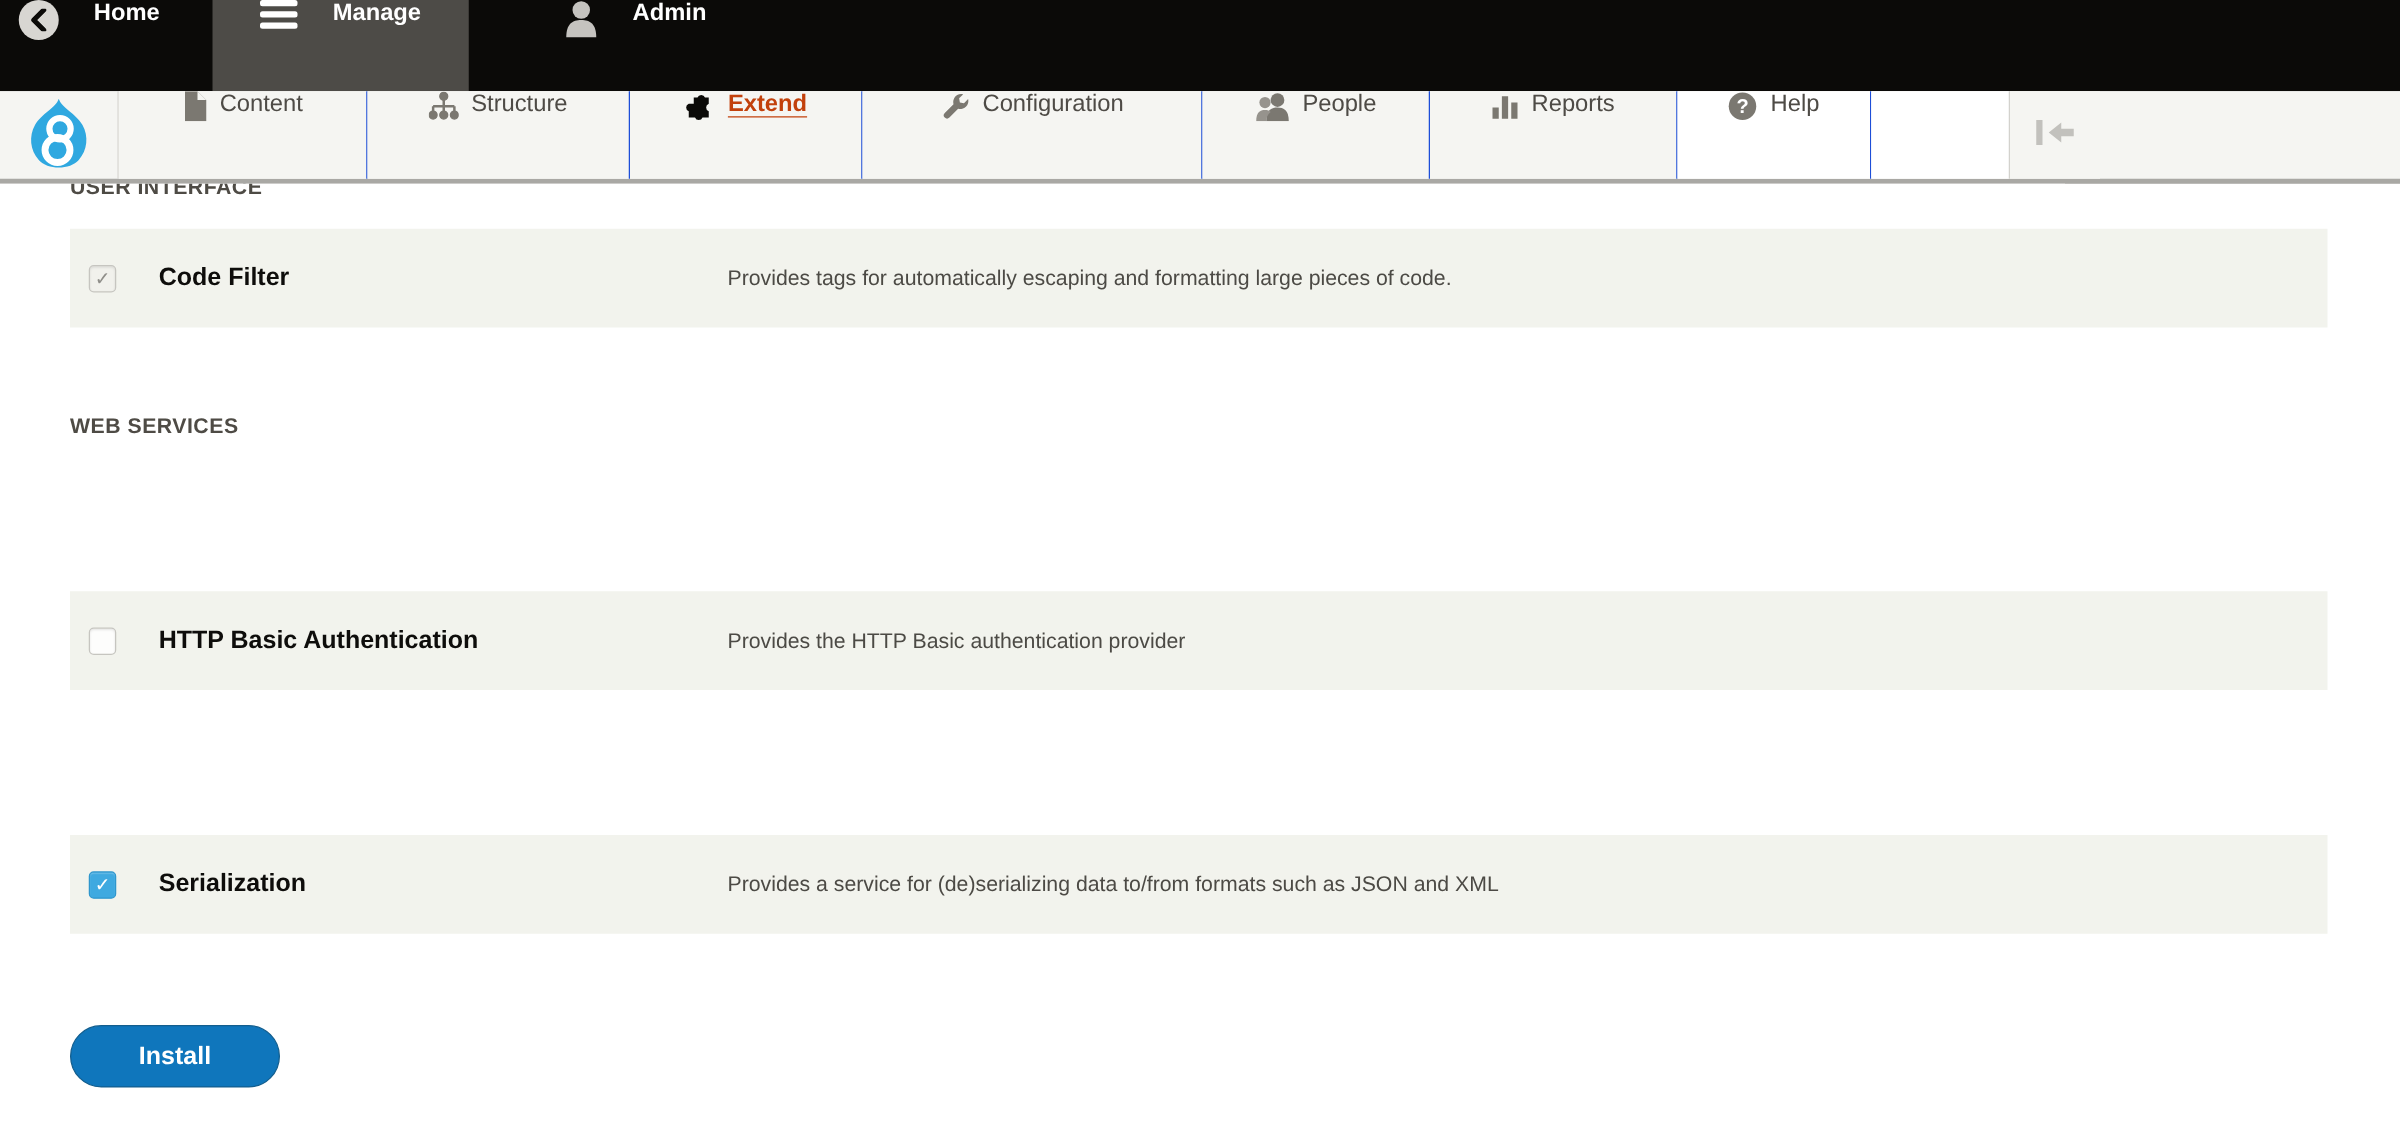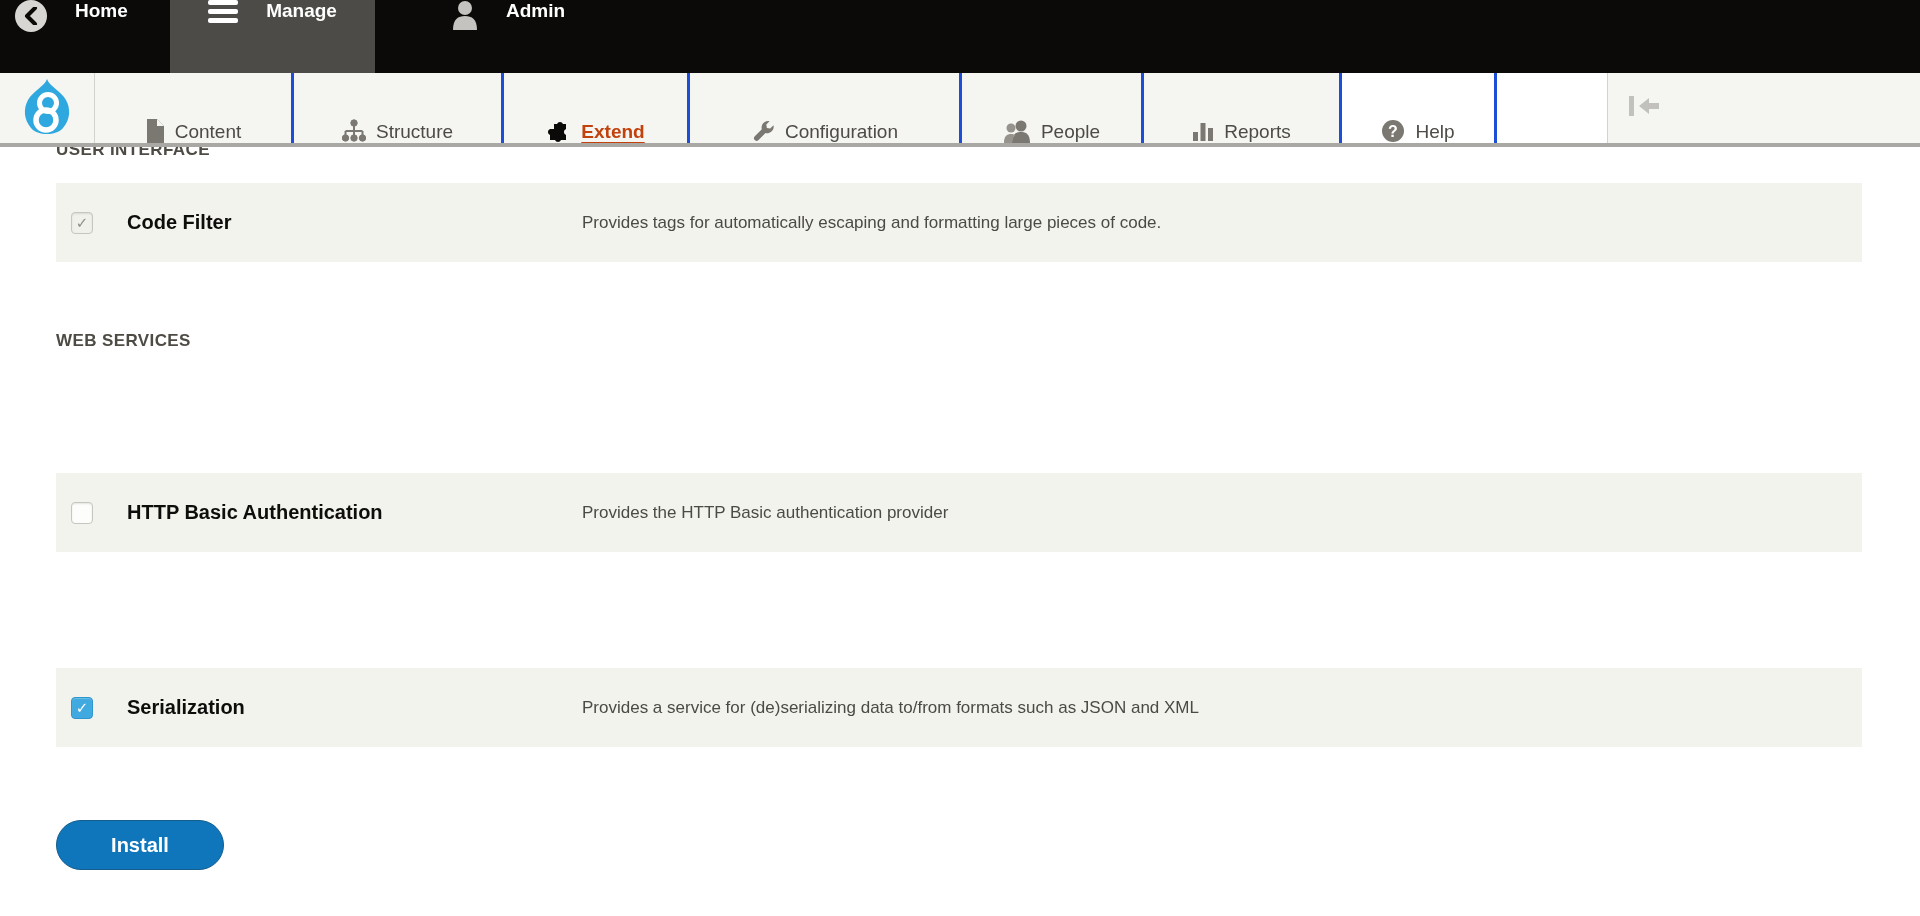--- a/index.html
+++ b/index.html
@@ -15,22 +15,22 @@
   .admin-item  { left:452px; }
   .back-circle { width:32px; height:32px; border-radius:50%; background:#d8d6d2; display:flex;
                  align-items:center; justify-content:center; }
   .back-circle svg { display:block; }
   .hamburger { display:flex; flex-direction:column; gap:4px; }
   .hamburger i { display:block; width:30px; height:5px; background:#fff; border-radius:2px; }
 
   
   .toolbar { position:relative; height:74px; background:#f5f5f2; display:flex;
              border-bottom:4px solid #a9a8a4; }
-  .tab { height:100%; display:flex; align-items:flex-end; justify-content:center; gap:10px;
-         border-right:3px solid #1d4ed8; font-size:19px; color:#4e4b46; cursor:pointer;
+  .tab { height:100%; display:flex; align-items:flex-start; justify-content:center; gap:10px;
+         border-right:1px solid #1d4ed8; font-size:19px; color:#4e4b46; cursor:pointer;
          background:#f5f5f2; white-space:nowrap; }
   .tab.white { background:#ffffff; }
   .tab.active { color:#c2410c; font-weight:bold; }
   .tab.active .tab-label { text-decoration:underline; text-underline-offset:4px; }
   .tab .ticon { display:flex; align-items:center; }
   .logo-cell { width:95px; display:flex; align-items:center; justify-content:center;
                border-right:1px solid #d3d2cd; cursor:pointer; }
   .filler { border-right:1px solid #d3d2cd; background:#fff; }
   .collapse-cell { width:72px; display:flex; align-items:center; justify-content:center;
                    background:#f5f5f2; cursor:pointer; }

